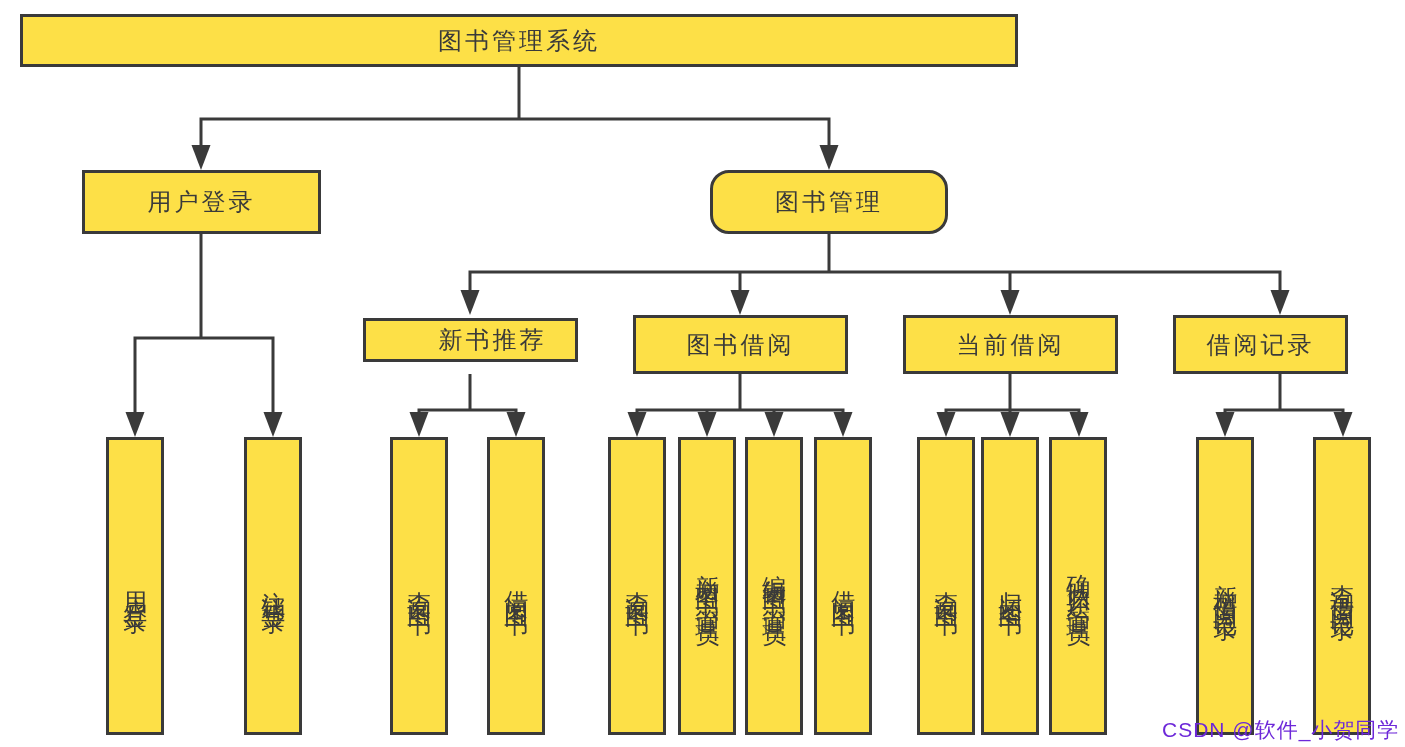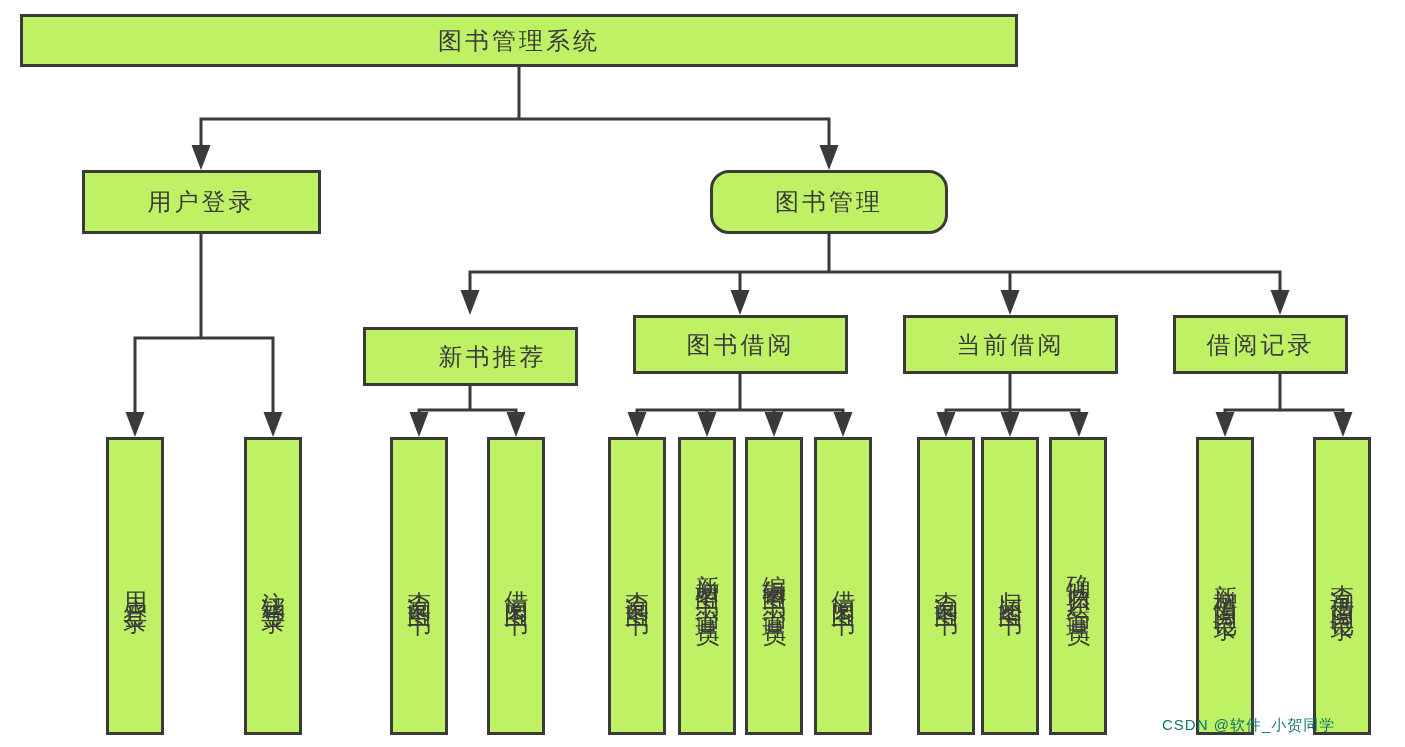--- a/index.html
+++ b/index.html
@@ -15,21 +15,21 @@
   .wires {
     position: absolute;
     left: 0; top: 0;
     width: 1405px; height: 747px;
   }
   .wires path { stroke: #3a3a3a; stroke-width: 3; fill: none; }
   .wires polygon { fill: #3a3a3a; stroke: none; }
   .box {
     position: absolute;
     box-sizing: border-box;
-    background: #bef264;
+    background: #fde047;
     border: 3px solid #3a3a3a;
     display: flex;
     align-items: center;
     justify-content: center;
     text-align: center;
   }
   .box .lbl-h {
     font-size: 24px;
     letter-spacing: 3px;
     line-height: 1;
@@ -40,22 +40,22 @@
     text-orientation: mixed;
     font-size: 24px;
     letter-spacing: 7px;
     line-height: 1.1;
     white-space: nowrap;
   }
   .watermark {
     position: absolute;
     left: 1162px;
     top: 716px;
-    font-size: 15px;
-    color: #0f766e;
+    font-size: 21px;
+    color: #6d28d9;
     letter-spacing: 1px;
     white-space: nowrap;
   }
 </style>
 </head>
 <body>
 
 <div class="stage">
 
   <svg class="wires" viewBox="0 0 1405 747">
@@ -105,21 +105,21 @@
     <span class="lbl-h">图书管理系统</span>
   </div>
 
   <div class="box" style="left:82px; top:170px; width:239px; height:64px;">
     <span class="lbl-h">用户登录</span>
   </div>
   <div class="box" style="left:710px; top:170px; width:238px; height:64px;border-radius:19px;">
     <span class="lbl-h">图书管理</span>
   </div>
 
-  <div class="box" style="left:363px; top:327px; width:215px; height:59px;padding-left:44px;">
+  <div class="box" style="left:363px; top:318px; width:215px; height:44px;padding-left:44px;">
     <span class="lbl-h">新书推荐</span>
   </div>
   <div class="box" style="left:903px; top:315px; width:215px; height:59px;">
     <span class="lbl-h">当前借阅</span>
   </div>
   <div class="box" style="left:633px; top:315px; width:215px; height:59px;">
     <span class="lbl-h">图书借阅</span>
   </div>
   <div class="box" style="left:1173px; top:315px; width:175px; height:59px;">
     <span class="lbl-h">借阅记录</span>

